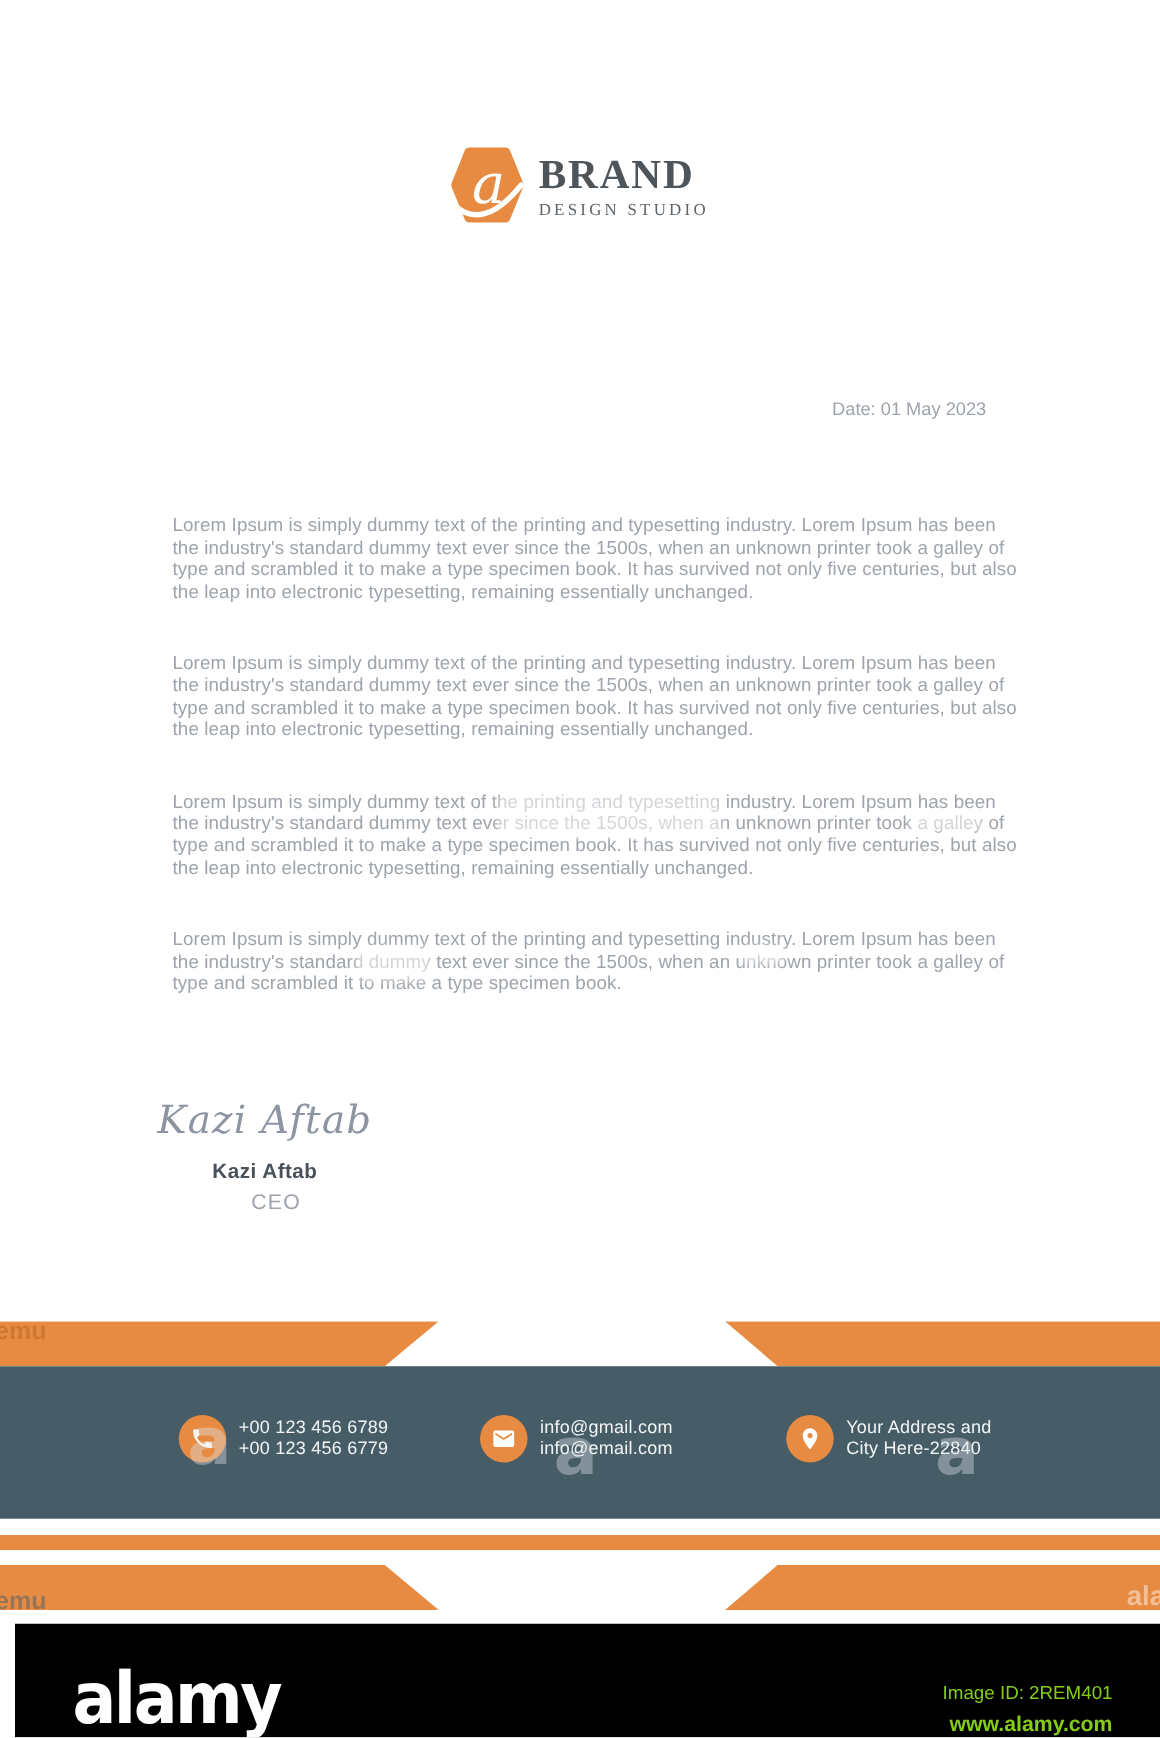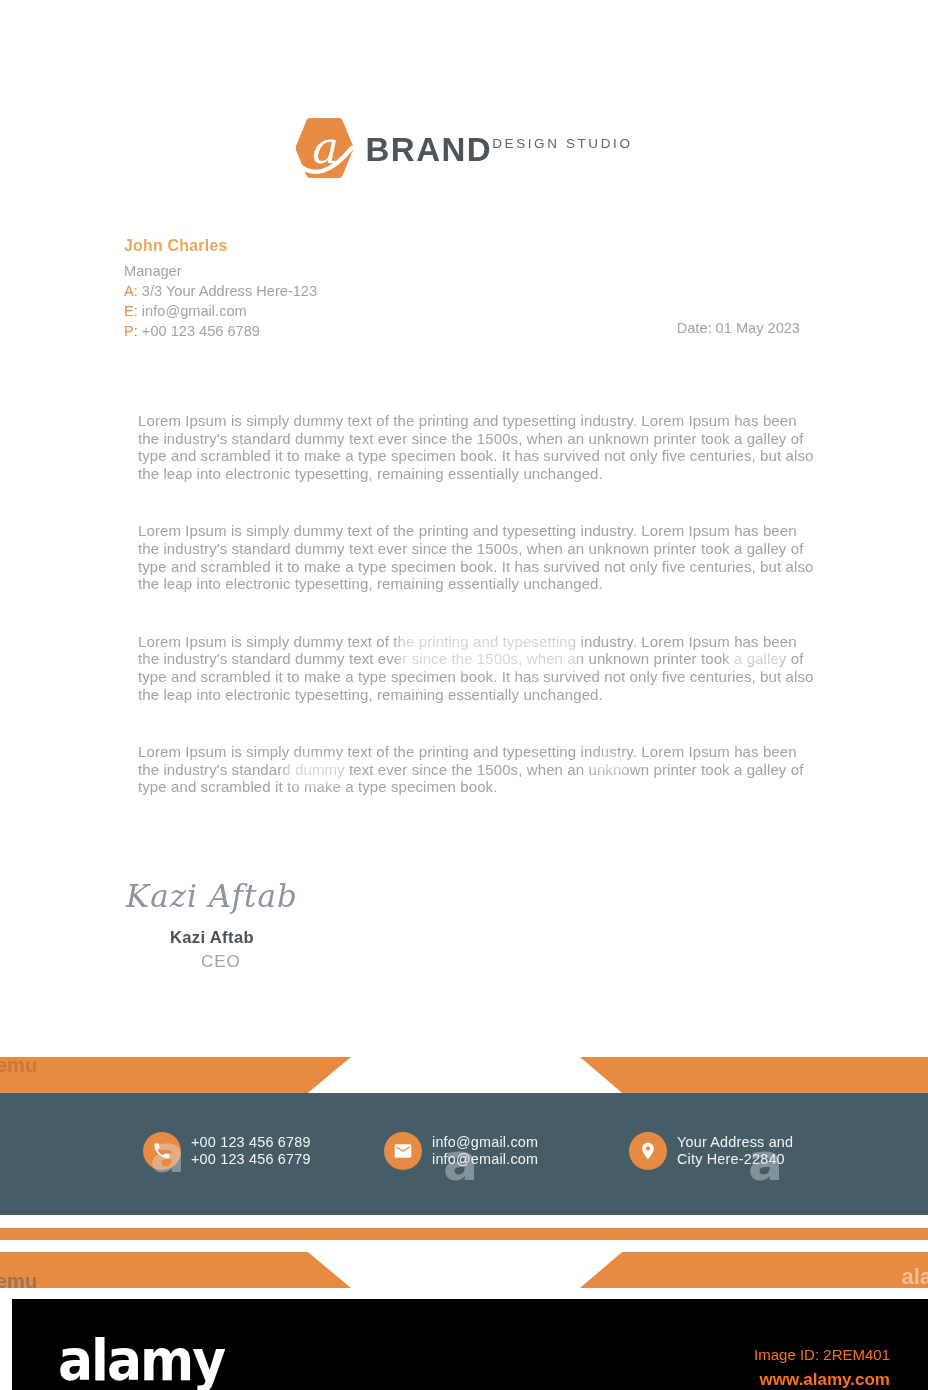--- a/index.html
+++ b/index.html
@@ -6,32 +6,32 @@
   .page {
     position:relative; width:928px; height:1390px; margin:0 auto;
     background:#ffffff; overflow:hidden;
     font-family:"Liberation Sans", sans-serif;
   }
 
   
   .logo-block { position:absolute; top:116px; left:50%; transform:translateX(-50%);
     display:flex; align-items:center; gap:12px; }
   .logo-mark svg { width:58px; height:66px; display:block; }
-  .logo-text { display:flex; flex-direction:row; }
+  .logo-text { display:flex; flex-direction:column;font-family:Liberation Serif, serif; }
   .brand { font-size:33px; font-weight:700; letter-spacing:1.5px; line-height:1;
     color:var(--heading-dark,#4D545A); }
   .tagline { font-size:13.5px; letter-spacing:2.6px; color:#5D646A; margin-top:4px; line-height:1; }
 
   
   .sender { position:absolute; left:124px; top:236px; font-size:14.6px;
     color:var(--body-gray,#9EA4AB); line-height:20px; }
   .sender-name { font-size:15.8px; font-weight:700; color:var(--name-orange,#EAA75F);
     margin-bottom:5px; letter-spacing:0.3px; }
   .lbl { color:var(--accent,#E78B42); }
-  .date-line { position:absolute; top:320px; right:128px; font-size:14.6px;
+  .date-line { position:absolute; top:320px; right:139px; font-size:14.6px;
     color:var(--body-gray,#9EA4AB); }
 
   
   .letter-body { position:absolute; left:124px; top:412px; width:690px; }
   .letter-body p { margin:0 0 40px 14px; font-size:15px; line-height:17.6px;
     color:var(--body-gray,#9EA4AB); letter-spacing:0.1px; }
 
   
   .smudge { position:absolute; background:rgba(255,255,255,0.55); filter:blur(3px);
     border-radius:6px; }
@@ -82,21 +82,21 @@
   .wm-edge.b1  { left:-4px;  top:1055px; font-size:20px; color:rgba(140,70,15,0.28); }
   .wm-edge.b2l { left:-4px;  top:1271px; font-size:20px; color:rgba(70,93,104,0.5); }
   .wm-edge.b2r { right:-4px; top:1266px; font-size:22px; color:rgba(255,255,255,0.45); }
 
   
   .alamy-bar { position:absolute; left:12px; top:1299px; width:928px; height:91px;
     background:#000000; display:flex; align-items:flex-end; justify-content:space-between;
     padding:0 50px 0 46px; box-sizing:border-box; }
   .alamy-logo { font-family:"DejaVu Sans", sans-serif; font-size:52px; font-weight:700;
     color:#ffffff; letter-spacing:-2px; transform:scaleY(1.1); }
-  .alamy-right { text-align:right; color:#f97316; }
+  .alamy-right { text-align:right; color:#84cc16; }
   .alamy-id { font-size:15px; margin-bottom:7px; }
   .alamy-url { font-size:17px; font-weight:700; }
 </style>
 </head>
 <body style="--accent: #E78B42; --dark-band: #465D68; --heading-dark: #4D545A; --body-gray: #9EA4AB; --name-orange: #EAA75F;">
 
 <div class="page">
 
   <header class="logo-block">
     <span class="logo-mark">
@@ -105,36 +105,20 @@
         <text x="31" y="48" text-anchor="middle" font-size="46" fill="#ffffff" font-family="DejaVu Serif, serif" font-style="italic">a</text>
         <path d="M3 50 C 18 64, 37 59, 58 33" stroke="#ffffff" stroke-width="4.5" fill="none" stroke-linecap="round"></path>
       </svg>
     </span>
     <div class="logo-text">
       <div class="brand">BRAND</div>
       <div class="tagline">DESIGN STUDIO</div>
     </div>
   </header>
 
-  <section class="sender">
-    <div class="sender-name">John Charles</div>
-    <div class="sender-role">Manager</div>
-    <div>
-      <span class="lbl">A:</span>
-      <span>3/3 Your Address Here-123</span>
-    </div>
-    <div>
-      <span class="lbl">E:</span>
-      <span>info@gmail.com</span>
-    </div>
-    <div>
-      <span class="lbl">P:</span>
-      <span>+00 123 456 6789</span>
-    </div>
-  </section>
 
   <div class="date-line">Date: 01 May 2023</div>
 
   <section class="letter-body">
     <p>Lorem Ipsum is simply dummy text of the printing and typesetting industry. Lorem Ipsum has been the industry's standard dummy text ever since the 1500s, when an unknown printer took a galley of type and scrambled it to make a type specimen book. It has survived not only five centuries, but also the leap into electronic typesetting, remaining essentially unchanged.</p>
     <p>Lorem Ipsum is simply dummy text of the printing and typesetting industry. Lorem Ipsum has been the industry's standard dummy text ever since the 1500s, when an unknown printer took a galley of type and scrambled it to make a type specimen book. It has survived not only five centuries, but also the leap into electronic typesetting, remaining essentially unchanged.</p>
     <p>Lorem Ipsum is simply dummy text of the printing and typesetting industry. Lorem Ipsum has been the industry's standard dummy text ever since the 1500s, when an unknown printer took a galley of type and scrambled it to make a type specimen book. It has survived not only five centuries, but also the leap into electronic typesetting, remaining essentially unchanged.</p>
     <p>Lorem Ipsum is simply dummy text of the printing and typesetting industry. Lorem Ipsum has been the industry's standard dummy text ever since the 1500s, when an unknown printer took a galley of type and scrambled it to make a type specimen book.</p>
   </section>
 

